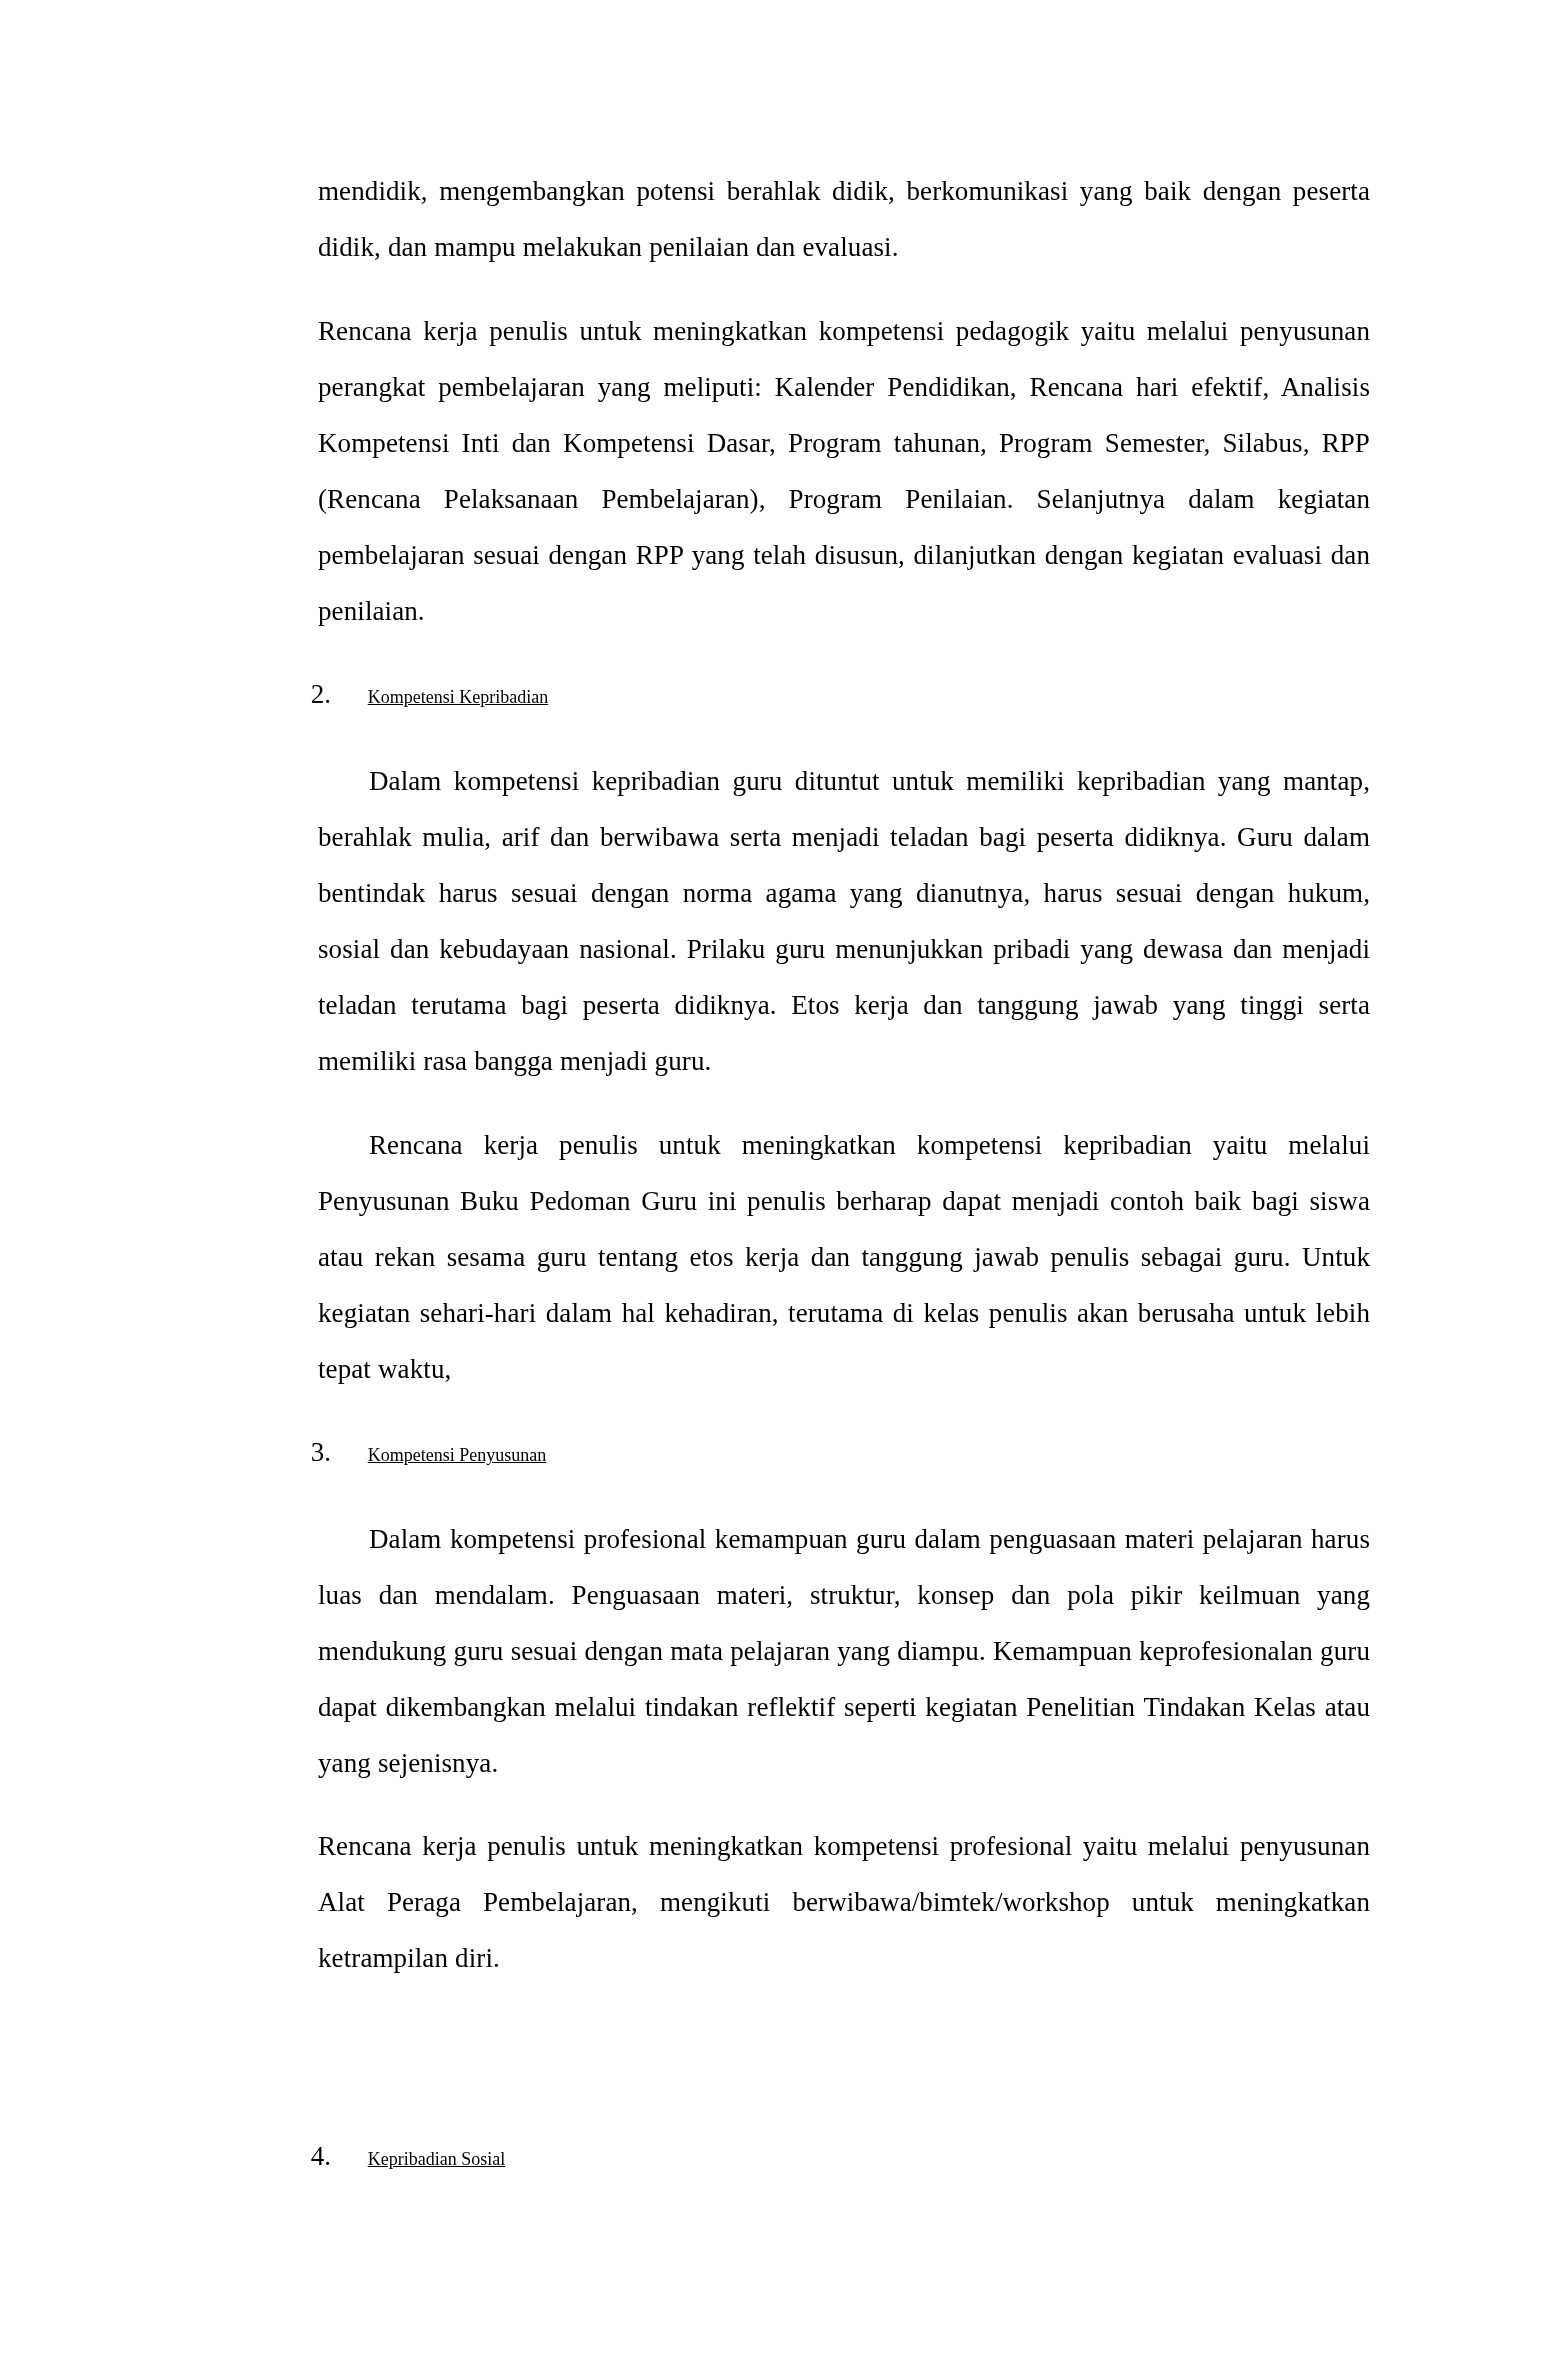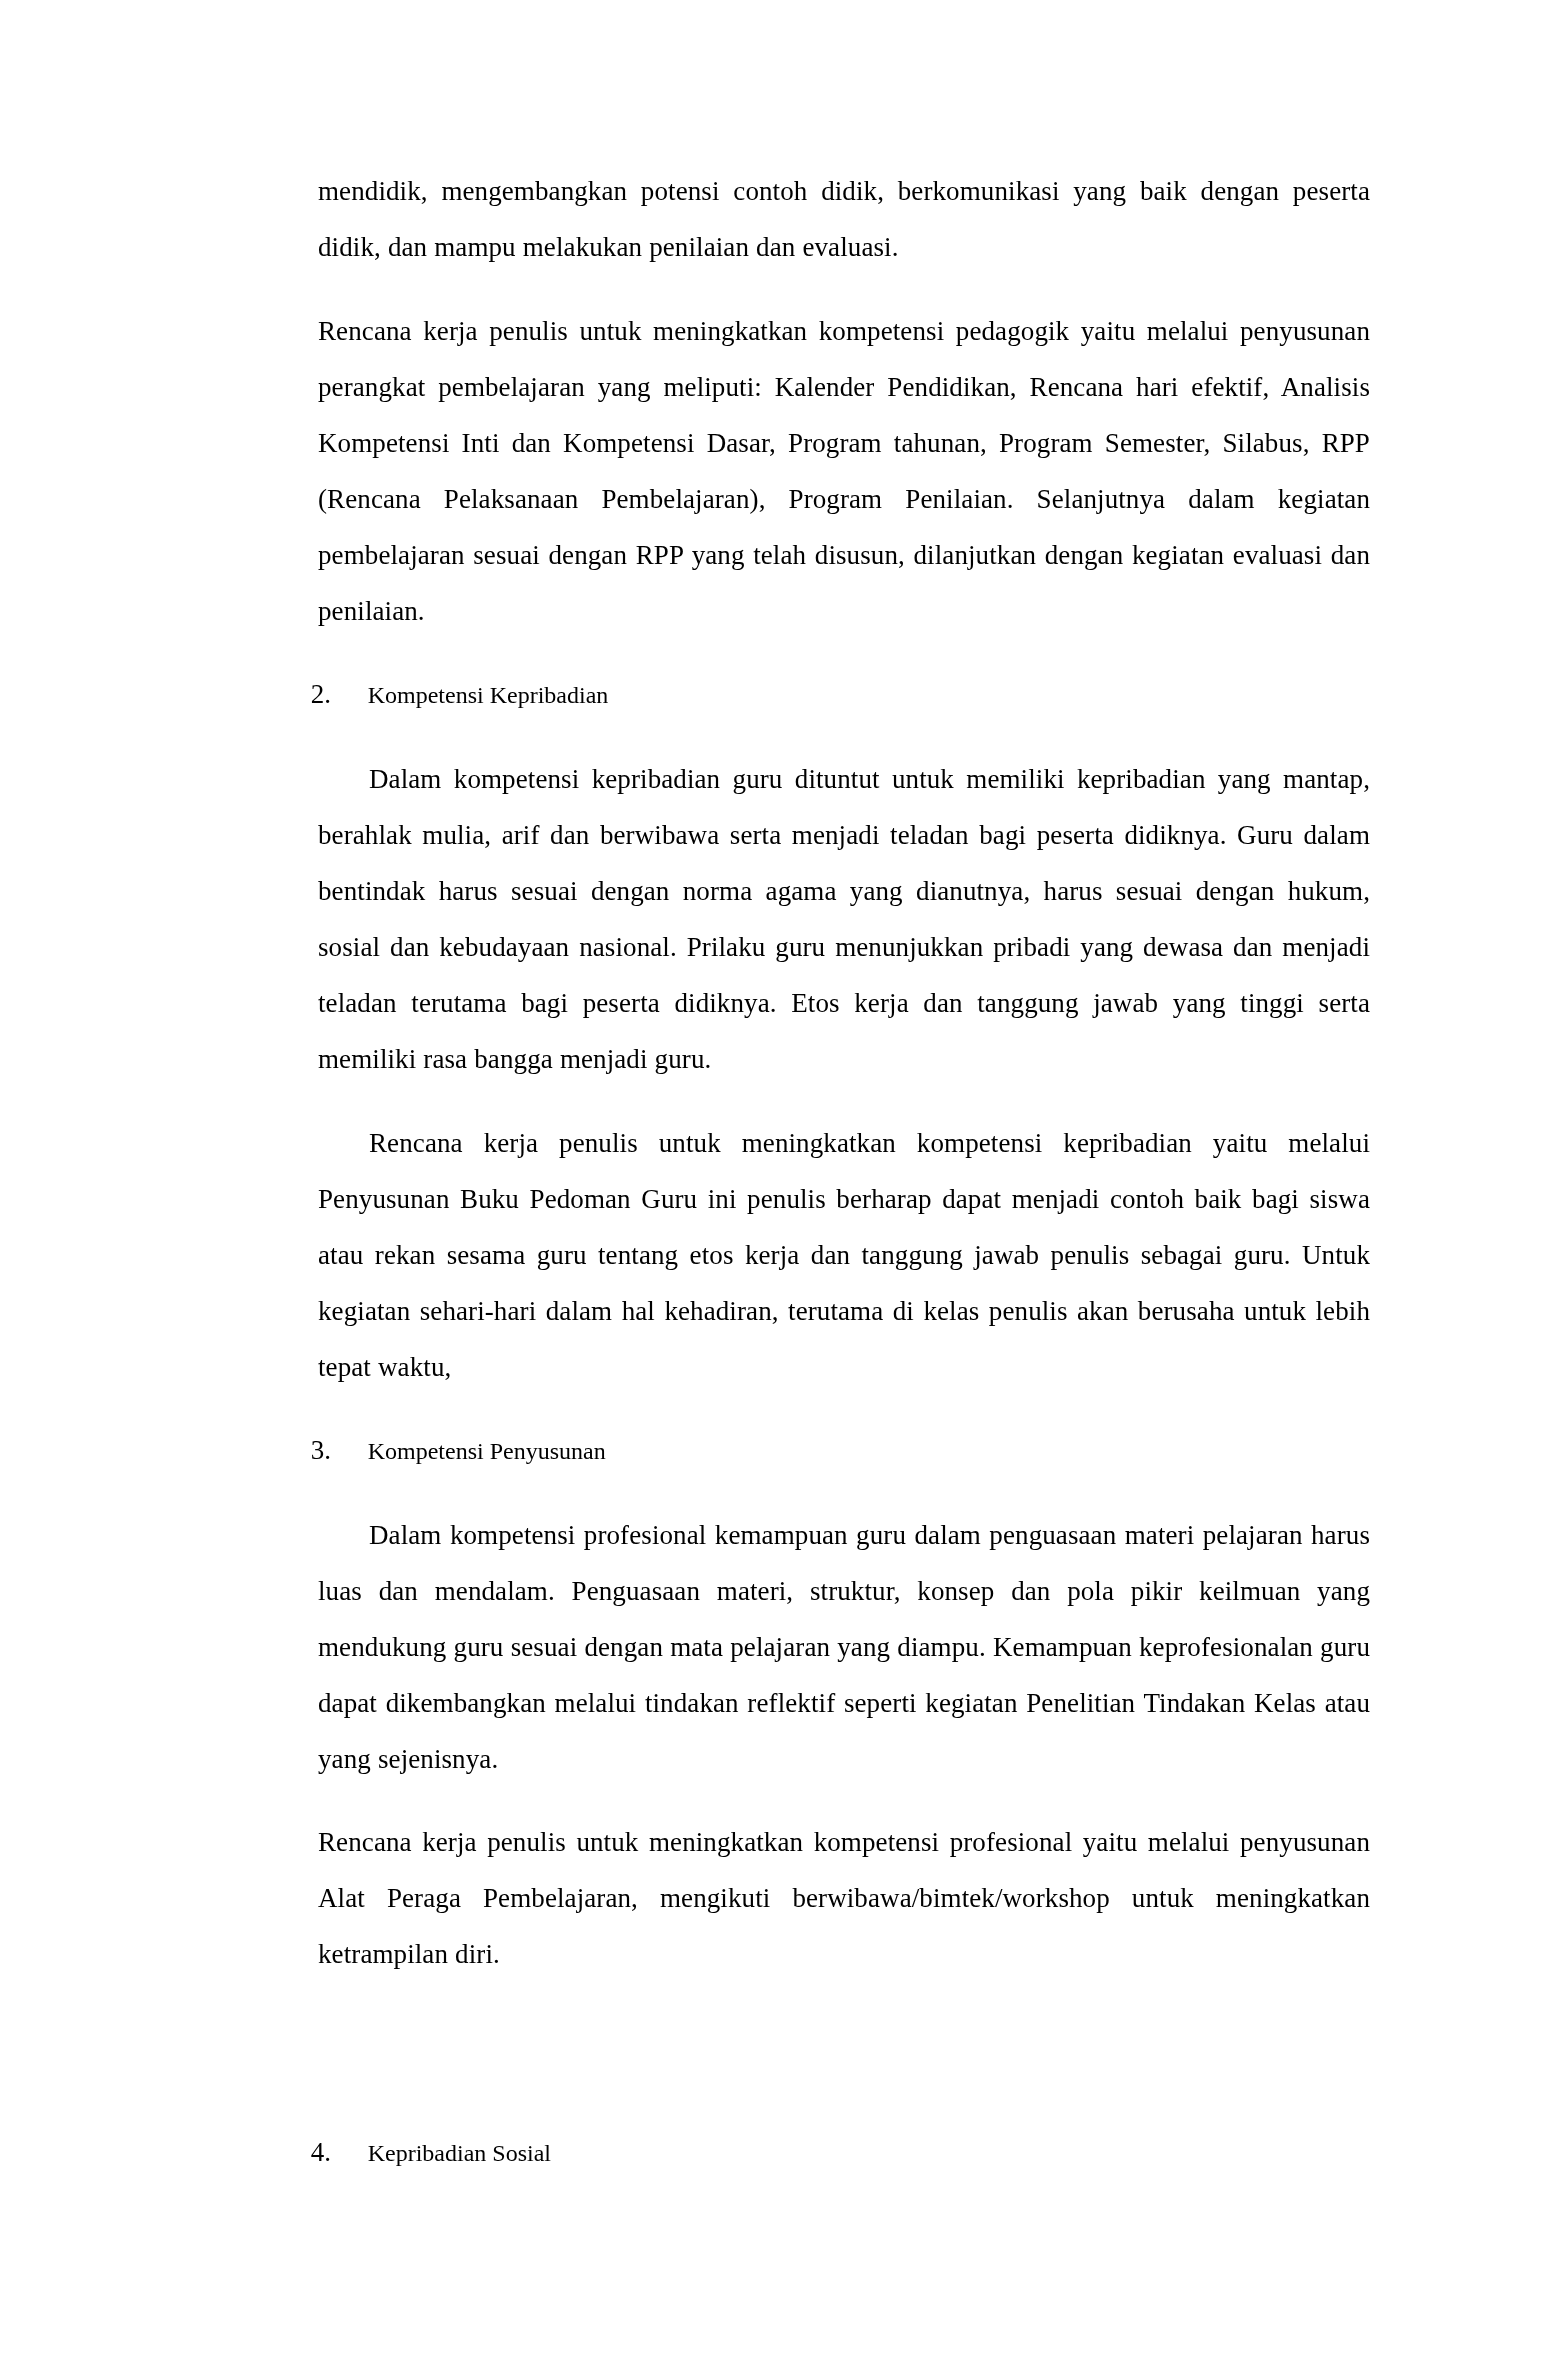--- a/index.html
+++ b/index.html
@@ -53,31 +53,32 @@
     font-size: 27px;
     line-height: 56px;
     margin-left: -7.3px;
   }
   .heading-num {
     width: 57px;
     flex: 0 0 57px;
     font-size: 27px;
   }
   .heading-label {
-    font-size: 24px;
+    font-size: 18px;
     white-space: nowrap;
+    text-decoration: underline;
   }
 </style>
 </head>
 <body>
 
 <div class="page">
   <div class="content">
 
-    <p class="para">mendidik, mengembangkan potensi contoh didik, berkomunikasi yang baik dengan peserta didik, dan mampu melakukan penilaian dan evaluasi.</p>
+    <p class="para">mendidik, mengembangkan potensi berahlak didik, berkomunikasi yang baik dengan peserta didik, dan mampu melakukan penilaian dan evaluasi.</p>
 
     <div class="gap-sm"></div>
 
     <p class="para">Rencana kerja penulis untuk meningkatkan kompetensi pedagogik yaitu melalui penyusunan perangkat pembelajaran yang meliputi: Kalender Pendidikan, Rencana hari efektif, Analisis Kompetensi Inti dan Kompetensi Dasar, Program tahunan, Program Semester, Silabus, RPP (Rencana Pelaksanaan Pembelajaran), Program Penilaian. Selanjutnya dalam kegiatan pembelajaran sesuai dengan RPP yang telah disusun, dilanjutkan dengan kegiatan evaluasi dan penilaian.</p>
 
     <div class="gap-sm"></div>
 
     <div class="heading-item">
       <span class="heading-num">2.</span>
       <span class="heading-label">Kompetensi Kepribadian</span>

